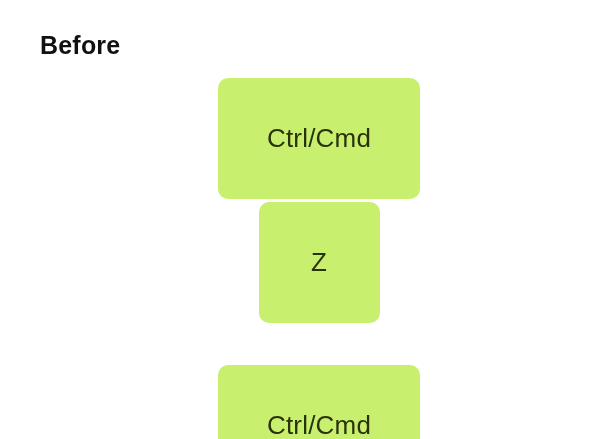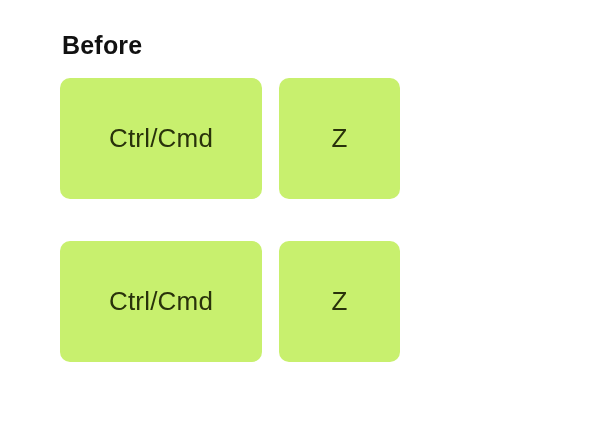--- a/index.html
+++ b/index.html
@@ -11,35 +11,36 @@
   html,body{margin:0;padding:0;}
   body{
     width:600px;height:439px;
     background:var(--page-bg);
     font-family:"Liberation Sans", sans-serif;
     overflow:hidden;
   }
   .canvas{
     box-sizing:border-box;
     width:600px;height:439px;
-    padding:33px 0 0 60px;
+    padding:33px 0 0 38px;
   }
   .sec-label{
     margin:0 0 20px 2px;
     font-size:25px;
     font-weight:600;
     line-height:1;
     color:var(--label-text);
     letter-spacing:0.2px;
   }
   .section-now{margin-top:42px;}
   .key-row{
     display:flex;
-    gap:17px;
+    gap:3px;
     align-items:center;
+    flex-direction:column;
   }
   .key{
     box-sizing:border-box;
     height:121px;
     background:var(--key-bg);
     border-radius:10px;
     display:flex;
     align-items:center;
     justify-content:center;
     font-size:26px;

